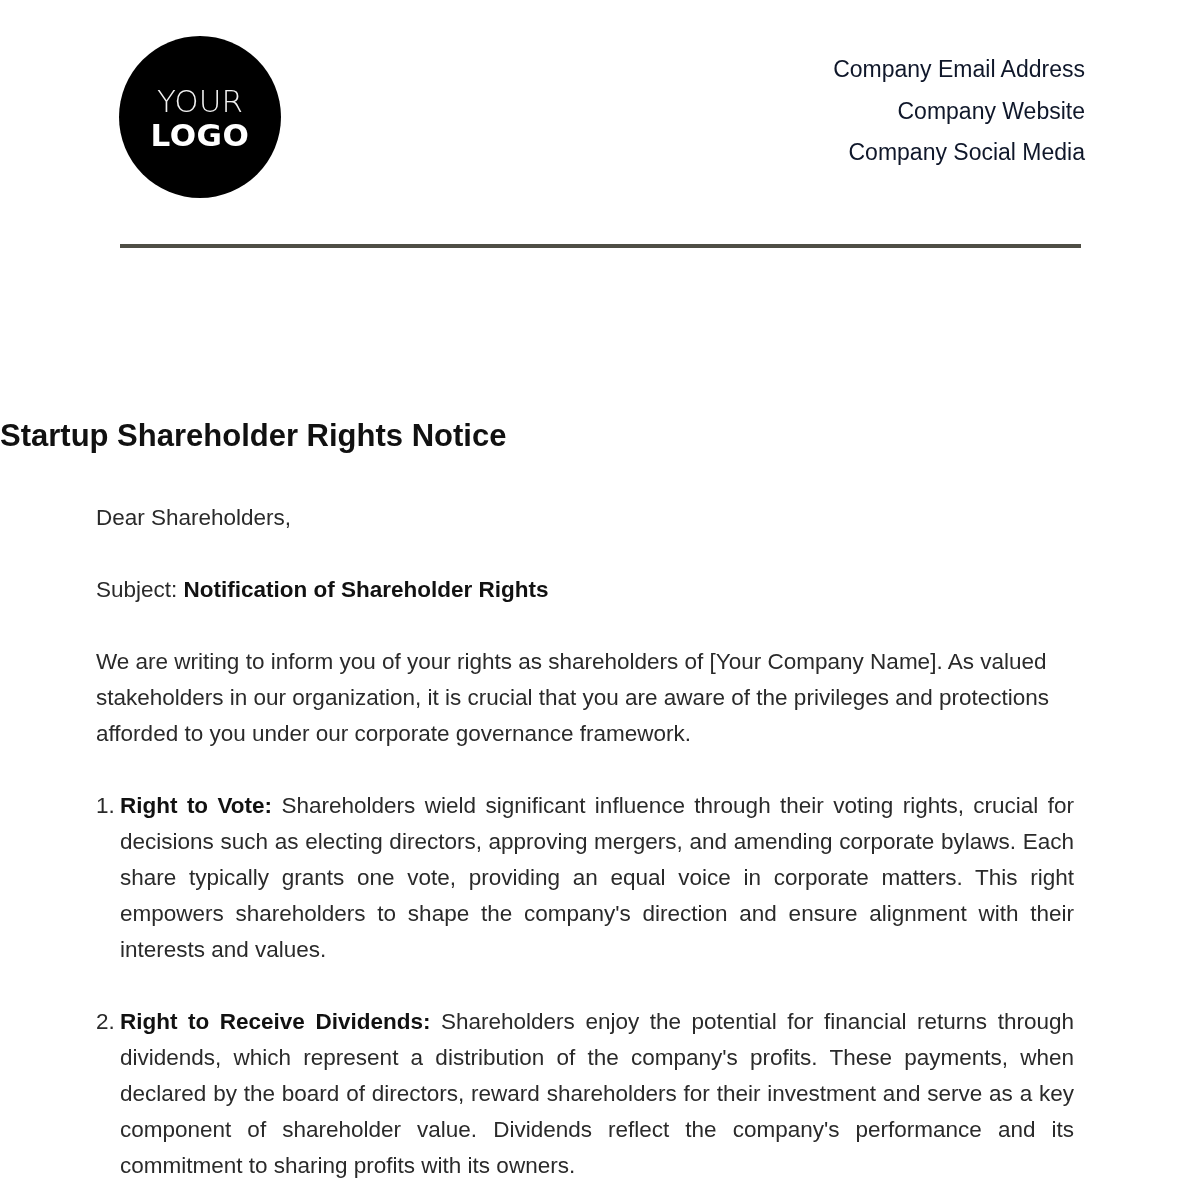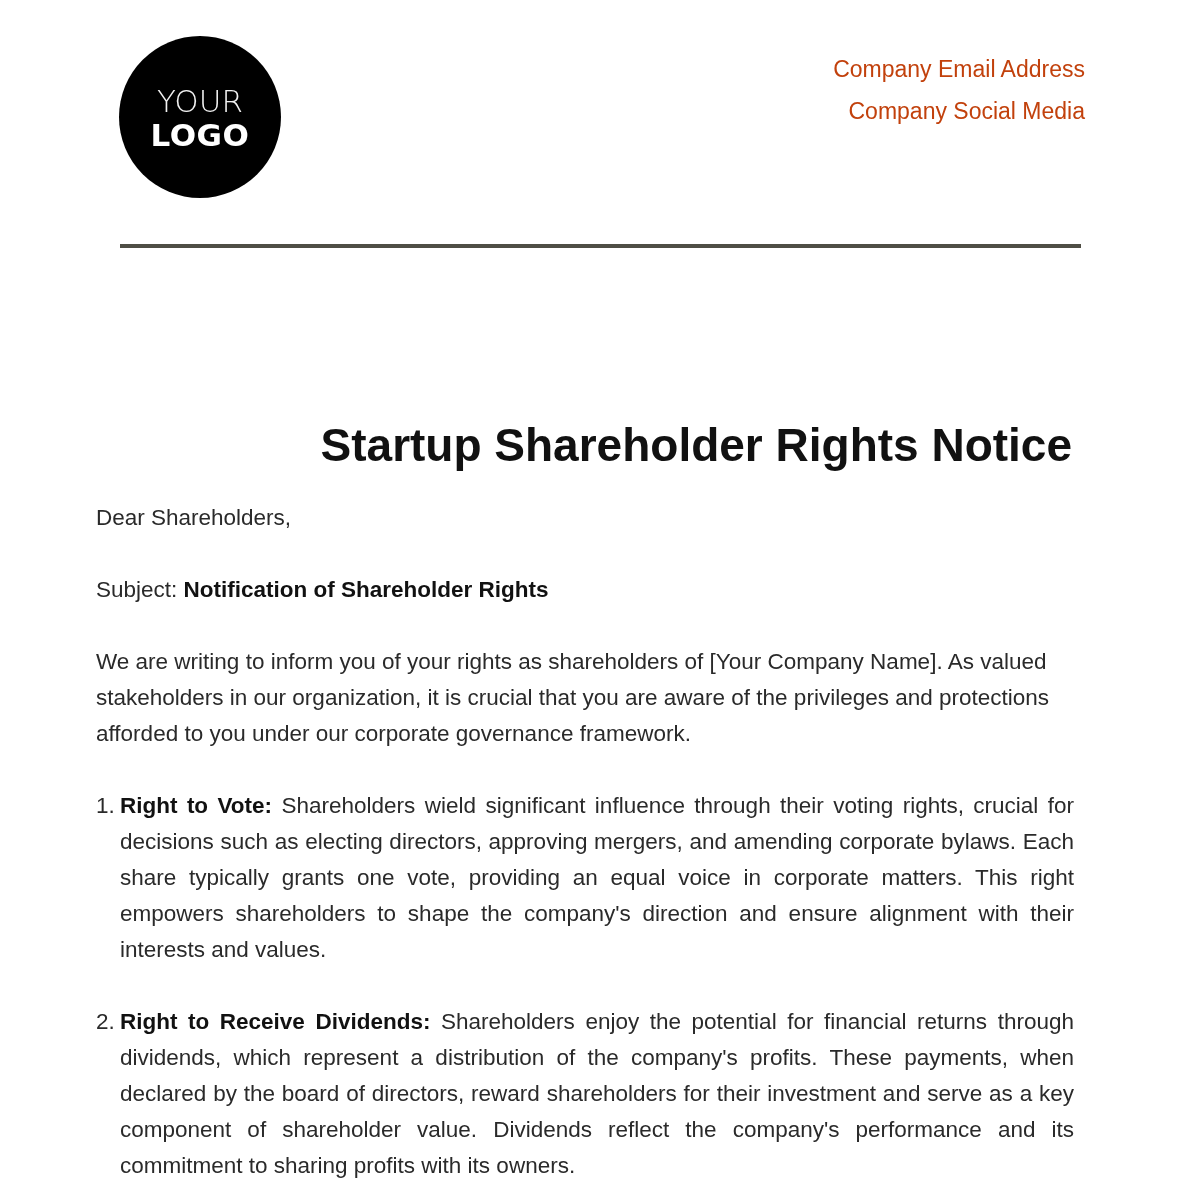--- a/index.html
+++ b/index.html
@@ -45,41 +45,41 @@
       margin-top: 3px;
       letter-spacing: 0.5px;
       text-align: center;
     }
     .contact {
       position: absolute;
       right: 115px;
       top: 54px;
       text-align: right;
       font-size: 23px;
-      color: #c2410c;
+      color: #0f172a;
     }
     .contact div {
       height: 41.7px;
       line-height: 30px;
     }
     .divider {
       position: absolute;
       left: 120px;
       top: 244px;
       width: 961px;
       height: 4px;
       background: #4f4e45;
     }
     .title {
       position: absolute;
       left: 0;
       top: 418px;
       width: 1072px;
-      text-align: right;
-      font-size: 46px;
+      text-align: left;
+      font-size: 31px;
       font-weight: bold;
       color: #111111;
       letter-spacing: 0px;
     }
     .content {
       position: absolute;
       left: 96px;
       top: 500px;
       width: 1002px;
       font-size: 22.5px;
@@ -114,20 +114,21 @@
 </head>
 <body>
 
 <div class="logo">
   <span class="l1">YOUR</span>
   <span class="l2">LOGO</span>
 </div>
 
 <div class="contact">
   <div>Company Email Address</div>
+  <div>Company Website</div>
   <div>Company Social Media</div>
 </div>
 
 <div class="divider"></div>
 
 <h1 class="title" style="margin:0;">Startup Shareholder Rights Notice</h1>
 
 <div class="content">
   <p class="greeting">Dear Shareholders,</p>
   <p class="subject"><span>Subject: </span><span class="bold">Notification of Shareholder Rights</span></p>

